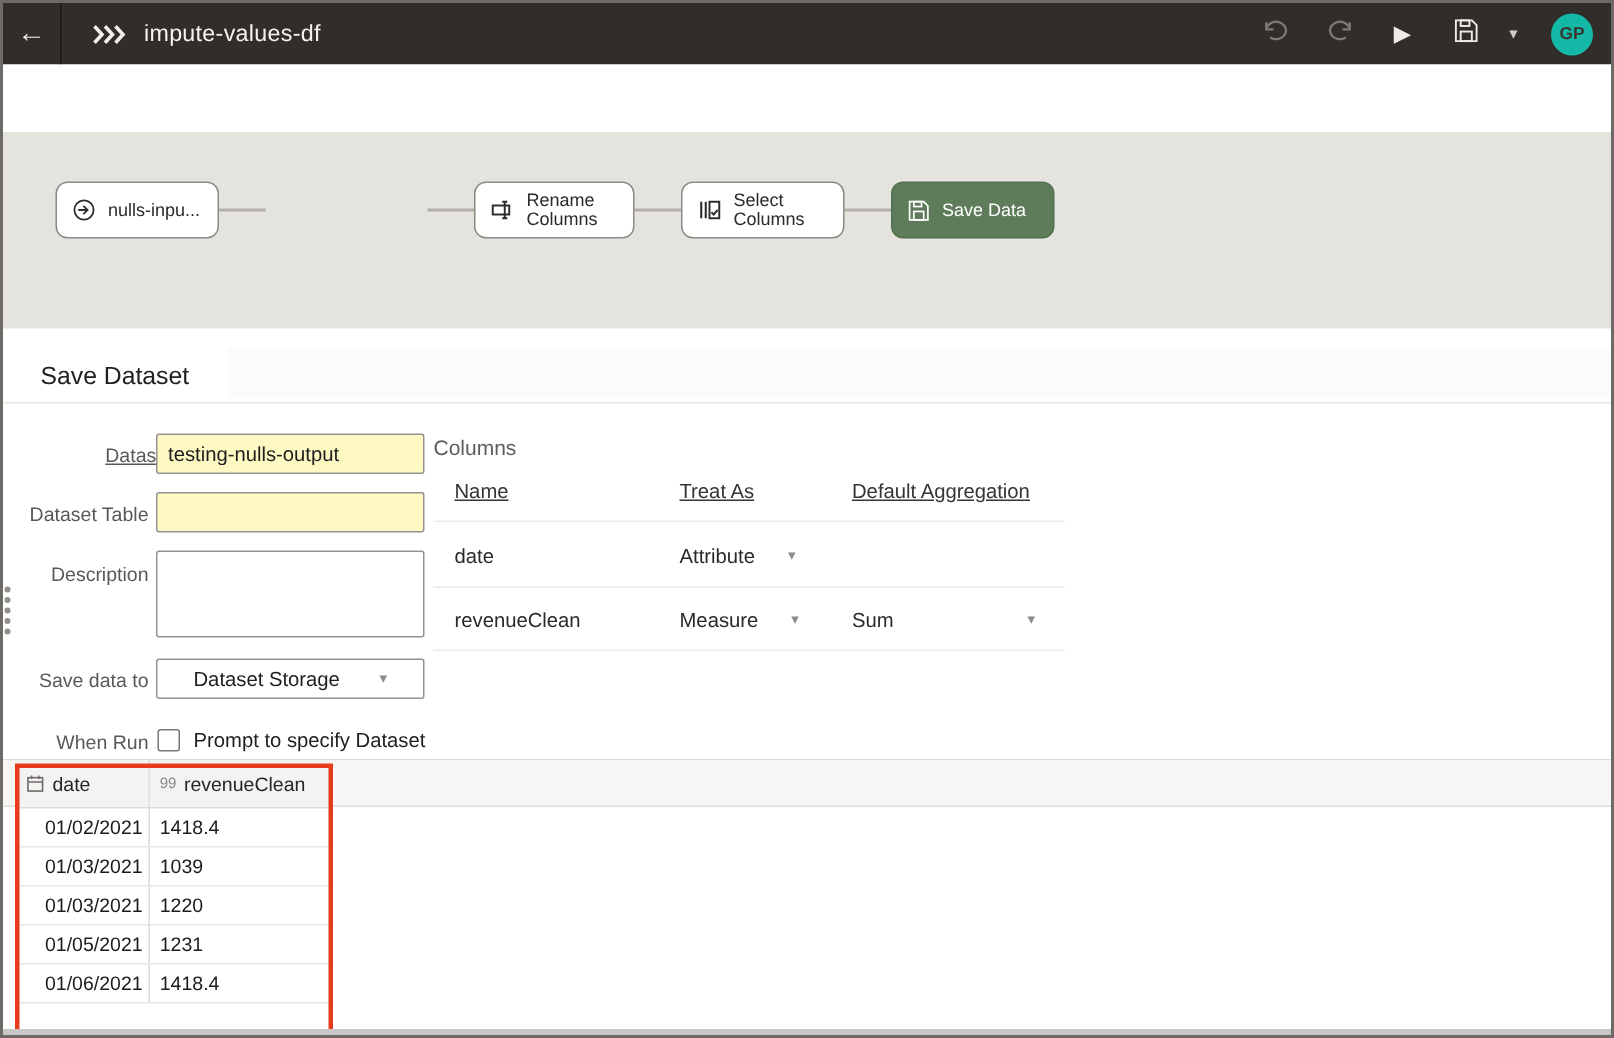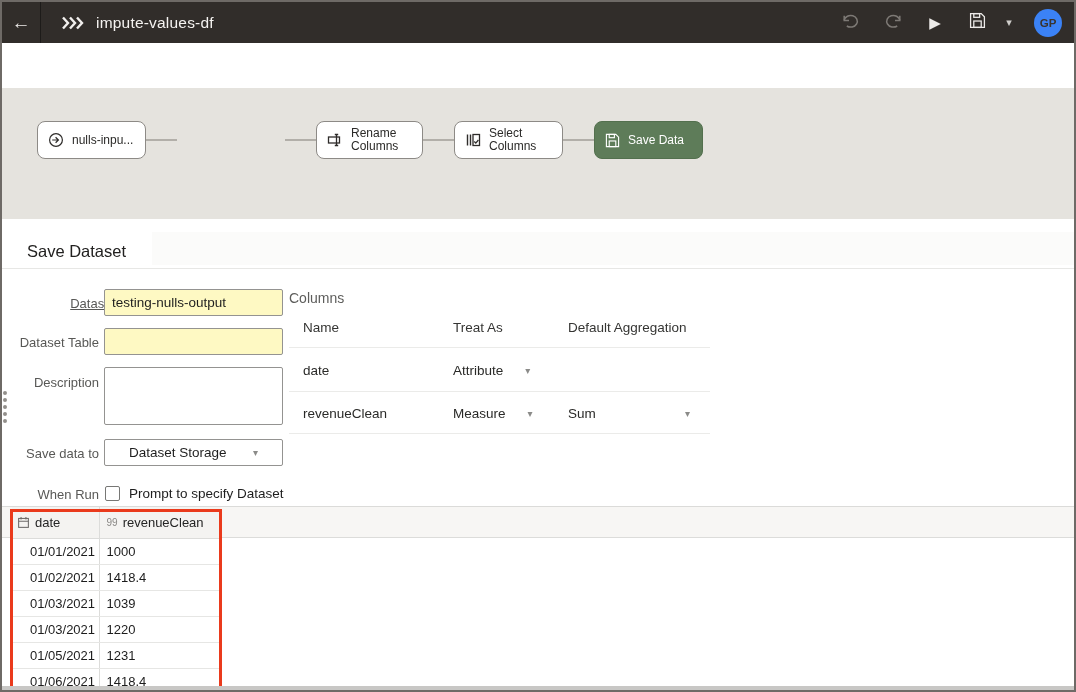--- a/index.html
+++ b/index.html
@@ -13,21 +13,21 @@
   
   .topbar { position:absolute; left:0; top:0; width:1072px; height:41px; background:#312d2a; display:flex; align-items:center; }
   .back-btn { width:39px; height:41px; display:flex; align-items:center; justify-content:center; color:#edebe9; font-size:19px; border-right:1px solid #1d1b19; cursor:pointer; }
   .flow-chevrons { margin-left:20px; color:#f1efed; display:flex; align-items:center; }
   .topbar-title { margin-left:12px; color:#f5f3f1; font-size:15.5px; letter-spacing:.2px;text-align:right; }
   .topbar-right { margin-left:auto; display:flex; align-items:center; gap:0; padding-right:12px; }
   .tb-icon { width:42px; height:41px; display:flex; align-items:center; justify-content:center; color:#edebe9; cursor:pointer; }
   .tb-icon.disabled { color:#7d7975; }
   .play-glyph { font-size:15px; line-height:1; }
   .save-caret { width:22px; color:#cfcdca; font-size:11px; }
-  .avatar { width:28px; height:28px; border-radius:50%; background:#3b82f6; color:#39342f; font-size:11.5px; font-weight:bold; display:flex; align-items:center; justify-content:center; margin-left:14px; cursor:pointer; }
+  .avatar { width:28px; height:28px; border-radius:50%; background:#14b8a6; color:#39342f; font-size:11.5px; font-weight:bold; display:flex; align-items:center; justify-content:center; margin-left:14px; cursor:pointer; }
 
   
   .toolbar { position:absolute; left:0; top:41px; width:1072px; height:45px; background:#ffffff; }
   .show-labels { position:absolute; left:799px; top:58px; display:flex; align-items:center; gap:8px; }
   .cbx-checked { width:16px; height:16px; background:#141210; border-radius:3px; color:#fff; font-size:12px; display:flex; align-items:center; justify-content:center; cursor:pointer; }
   .show-labels-label { font-size:13.5px; color:#1d1d1d; }
   .zoom-value { position:absolute; left:915px; top:59px; font-size:13.5px; color:#1d1d1d; cursor:pointer; }
   .zoom-caret { position:absolute; left:969px; top:52px; width:28px; height:30px; display:flex; align-items:center; justify-content:center; color:#8a8a8a; font-size:11px; cursor:pointer; border-left:1px solid #e2e2e0; }
   .zoom-btns { position:absolute; left:999px; top:51px; display:flex; border:1px solid #c2c1bf; }
   .zb { width:36px; height:32px; display:flex; align-items:center; justify-content:center; font-size:17px; cursor:pointer; }
@@ -54,21 +54,21 @@
   .select-box { position:absolute; left:102px; width:179px; height:27px; border:1px solid #949391; background:#fff; border-radius:2px; display:flex; align-items:center; padding:0 24px; cursor:pointer; }
   .select-box .sel-val { font-size:13.5px; color:#1e1e1e; flex:1; }
   .caret { color:#8b8b89; font-size:10px; }
   .whenrun-row { position:absolute; left:103px; top:484px; display:flex; align-items:center; gap:9px; }
   .cbx-empty { width:15px; height:15px; border:1px solid #777775; background:#fff; border-radius:2px; cursor:pointer; }
   .whenrun-opt { font-size:13.5px; color:#1e1e1e; }
   .drag-handle { position:absolute; left:1px; top:389px; width:0; height:32px; border-left:4px dotted #928f8b; }
 
   
   .columns-title { position:absolute; left:287px; top:288px; font-size:14px; color:#5d5d5b; }
-  .col-hdr { position:absolute; top:318px; font-size:13.5px; color:#353533; }
+  .col-hdr { position:absolute; top:318px; font-size:13.5px; color:#353533;text-decoration:underline; }
   .col-rule { position:absolute; left:287px; width:421px; height:1px; background:#ebebe9; }
   .col-cell { position:absolute; font-size:13.5px; color:#2a2a28; }
   .dd { display:flex; align-items:center; gap:22px; cursor:pointer; }
 
   
   .preview-band-rule-top { position:absolute; left:0; top:504px; width:1072px; height:1px; background:#dbdbd9; }
   .preview-head-band { position:absolute; left:0; top:505px; width:1072px; height:31px; background:#f7f6f4; border-bottom:1px solid #dcdcda; }
   .ptable { position:absolute; left:10px; top:505px; width:209px; border-collapse:collapse; }
   .ptable th { height:31px; background:#f4f3f1; font-weight:normal; font-size:13px; color:#252525; text-align:left; border-bottom:1px solid #dcdcda; cursor:pointer; }
   .ptable td { height:26px; background:#fff; font-size:13px; color:#1c1c1c; border-bottom:1px solid #e6e6e4; }
@@ -271,24 +271,20 @@
         <th class="c-rev">
           <span class="hdr-flex">
             <span class="num-badge">99</span>
             <span>revenueClean</span>
           </span>
         </th>
       </tr>
     </thead>
     <tbody>
       <tr>
-        <td class="c-date">01/01/2021</td>
-        <td class="c-rev">1000</td>
-      </tr>
-      <tr>
         <td class="c-date">01/02/2021</td>
         <td class="c-rev">1418.4</td>
       </tr>
       <tr>
         <td class="c-date">01/03/2021</td>
         <td class="c-rev">1039</td>
       </tr>
       <tr>
         <td class="c-date">01/03/2021</td>
         <td class="c-rev">1220</td>

